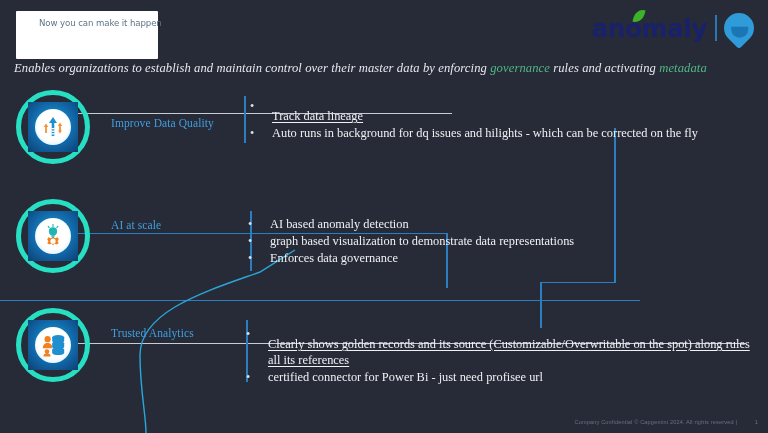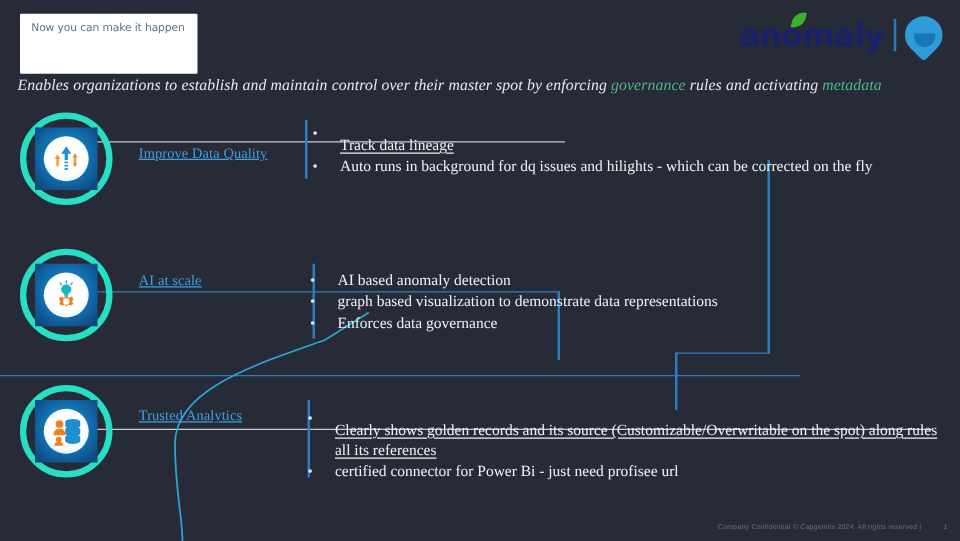--- a/index.html
+++ b/index.html
@@ -50,21 +50,21 @@
     line-height: 26px;
     color: #1d4258;
     letter-spacing: -0.4px;
     font-weight: 400;
   }
   .pf-tag {
     font-family: "DejaVu Sans", sans-serif;
     font-size: 8.6px;
     color: #5e7486;
     margin-top: 2px;
-    margin-left: 1px;
+    margin-left: 15px;
     letter-spacing: -0.1px;
     white-space: nowrap;
   }
 
   
   #syngenta-logo {
     position: absolute;
     right: 14px;
     top: 12px;
     height: 32px;
@@ -169,21 +169,20 @@
   .vline { width: 2px; }
 
   
   .row-label {
     position: absolute;
     font-family: "Liberation Serif", serif;
     font-size: 11.5px;
     color: #3f9fe0;
     white-space: nowrap;
     letter-spacing: 0.1px;
-    text-decoration: underline;
   }
 
   
   .bullets {
     position: absolute;
     font-family: "Liberation Serif", serif;
     font-size: 12.4px;
     color: #f0f1f4;
     line-height: 16px;
   }
@@ -227,21 +226,21 @@
 
   <div id="syngenta-logo">
     <div class="sg-word">
       <span>anomaly</span>
       <span class="sg-leaf"></span>
     </div>
     <div class="sg-bar"></div>
     <div class="sg-mark"></div>
   </div>
 
-  <div id="subtitle"><span>Enables organizations to establish and maintain control over their master spot  by enforcing </span><span class="hl">governance</span><span> rules and activating </span><span class="hl">metadata</span></div>
+  <div id="subtitle"><span>Enables organizations to establish and maintain control over their master data  by enforcing </span><span class="hl">governance</span><span> rules and activating </span><span class="hl">metadata</span></div>
 
   <div class="ln hline" style="left:72px;  top:113px; width:172px; background:#c9ccd6;"></div>
   <div class="ln hline" style="left:244px; top:113px; width:208px; background:#c9ccd6;"></div>
   <div class="ln vline" style="left:244px; top:96px;  height:47px;  background:#2b7fc0;"></div>
   <div class="ln vline" style="left:614px; top:128px; height:155px; background:#2b7fc0;"></div>
   <div class="ln hline" style="left:541px; top:282px; width:75px;  background:#2b7fc0;"></div>
   <div class="ln vline" style="left:540px; top:282px; height:46px;  background:#2b7fc0;"></div>
 
   <div class="ln hline" style="left:72px;  top:233px; width:178px; background:#2b7fc0;"></div>
   <div class="ln hline" style="left:250px; top:233px; width:196px; background:#2b7fc0;"></div>

